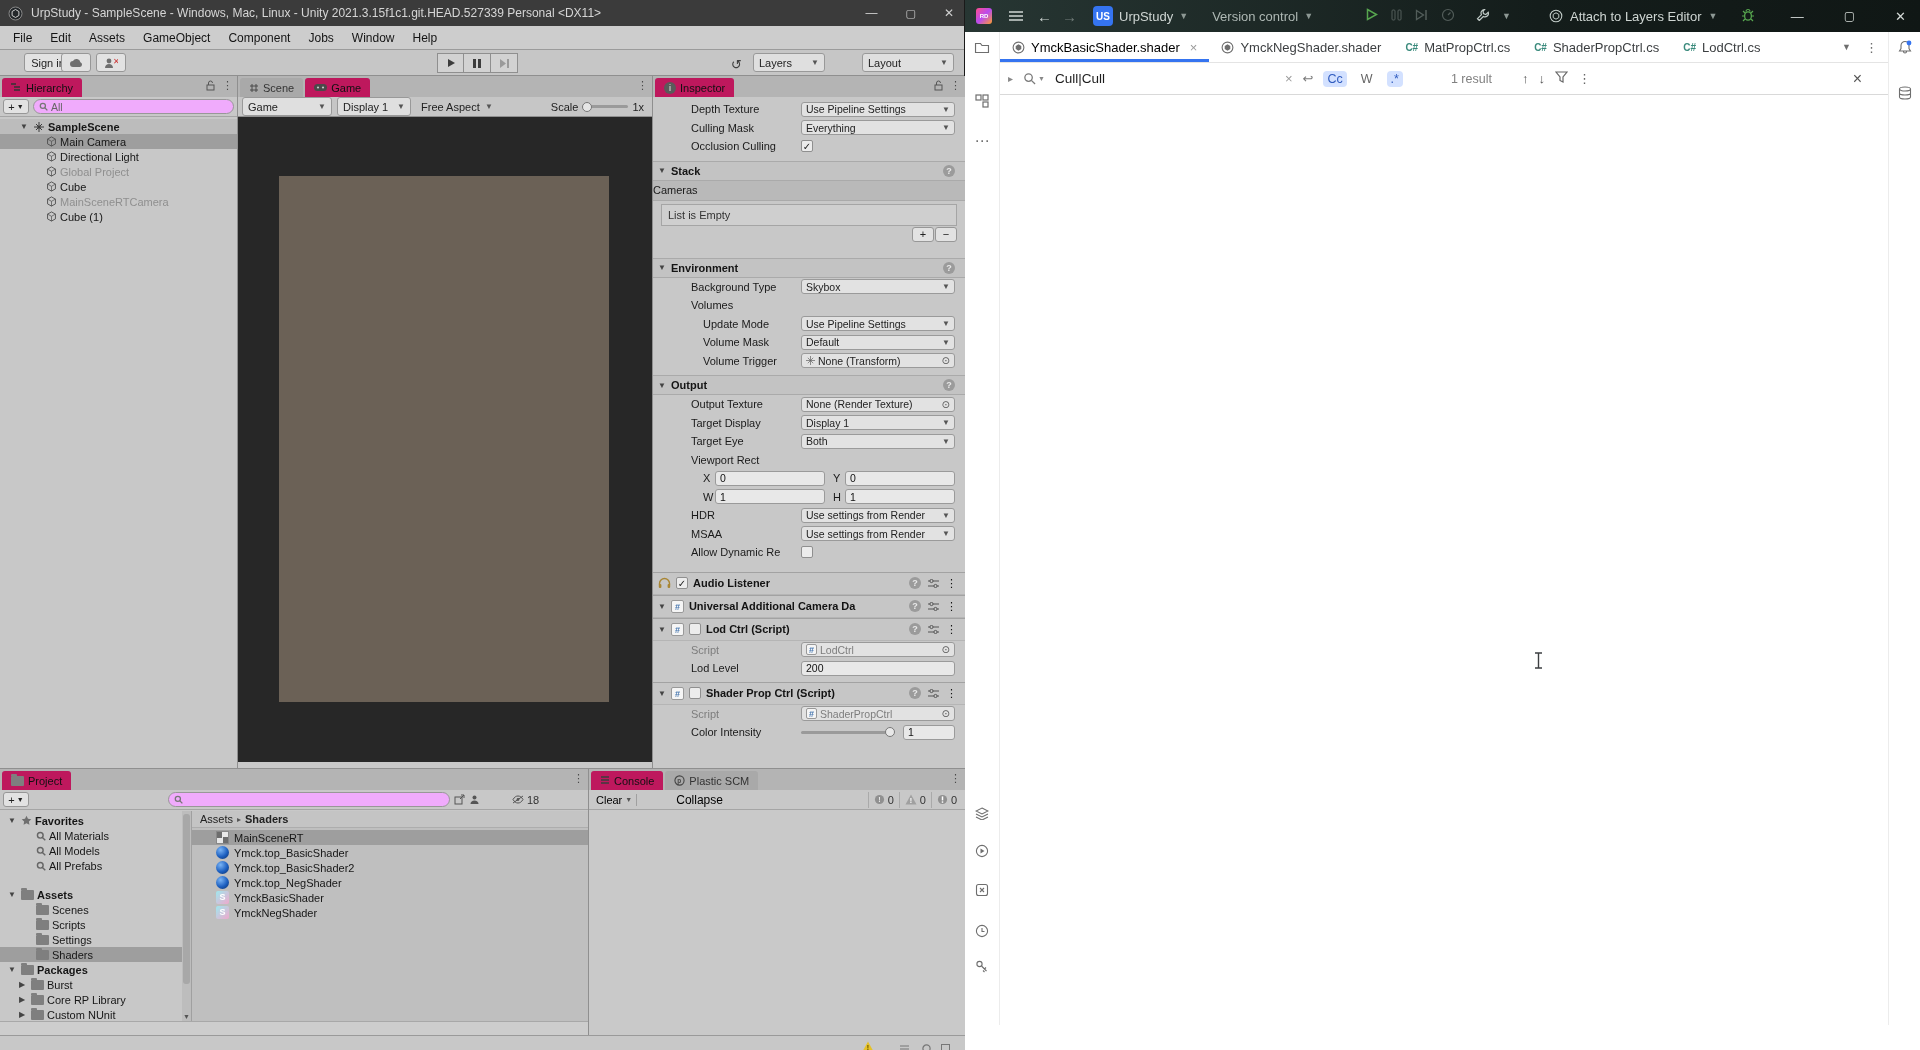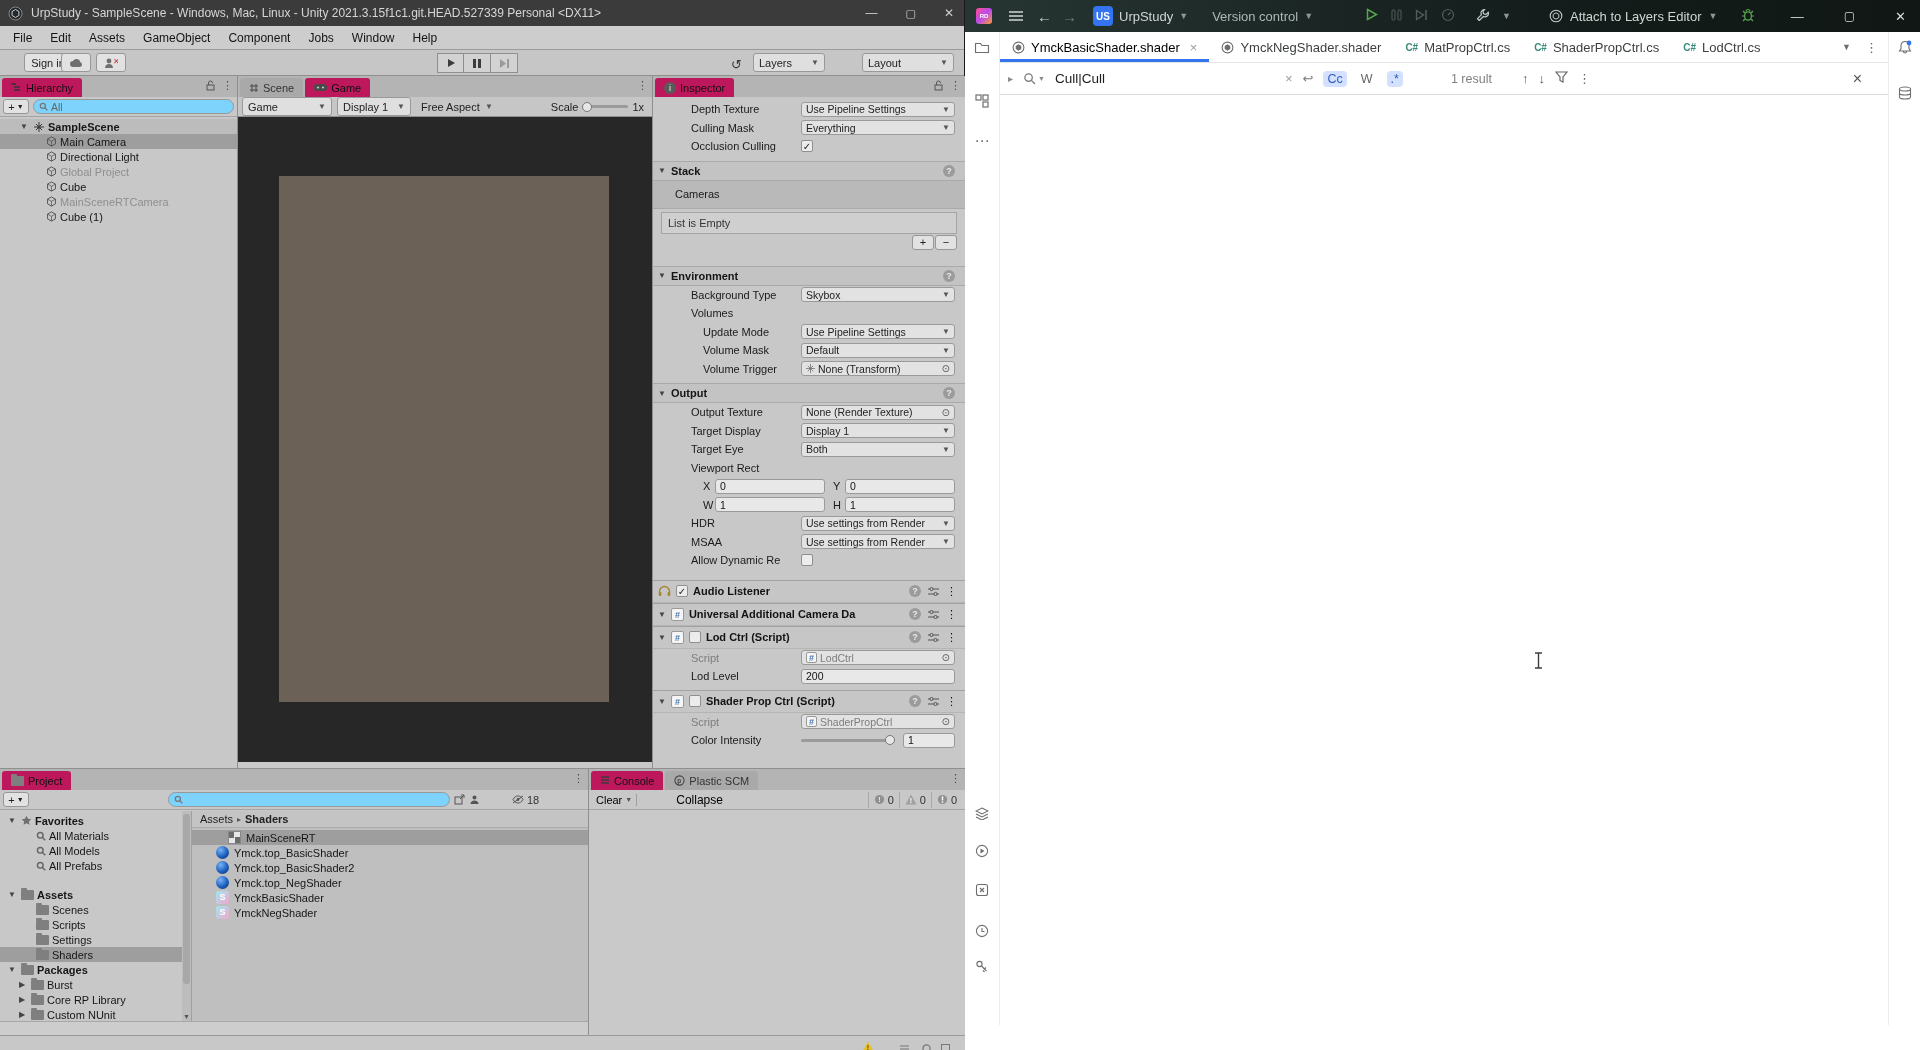--- a/index.html
+++ b/index.html
@@ -26,21 +26,21 @@
   .playgrp .pbtn { width:27px; height:20px; background:#d2d2d2; border:1px solid #8f8f8f; display:flex;align-items:center;justify-content:center;}
   .playgrp .pbtn+ .pbtn { border-left:none;}
 
   .panel-tabs { height:21px; background:#b4b4b4; display:flex; align-items:flex-end; font-size:11px; color:#1c1c1c; position:relative;}
   .ptab { height:19px; padding:0 9px; display:flex; align-items:center; gap:4px; background:#a9a9a9; border-radius:3px 3px 0 0; margin-left:2px; color:#333;}
   .ptab.active { background:#be185d; color:#111;}
   .ptab-right { position:absolute; right:4px; top:3px; display:flex; gap:7px; align-items:center; color:#4a4a4a;}
 
   #u-hierarchy { left:0; top:76px; width:238px; height:692px; background:#c8c8c8; border-right:1px solid #8f8f8f;}
   .mini-toolbar { height:20px; display:flex; align-items:center; padding:0 3px; gap:4px; border-bottom:1px solid #a5a5a5; background:#c8c8c8;}
-  .searchbox { flex:1; height:15px; background:#7dd3fc; border:1px solid #989898; border-radius:8px;
+  .searchbox { flex:1; height:15px; background:#f0abfc; border:1px solid #989898; border-radius:8px;
     display:flex; align-items:center; font-size:10.5px; color:#666; padding:0 5px; gap:3px;}
   .tree { font-size:11px; color:#161616; padding-top:2px;}
   .trow { height:15px; display:flex; align-items:center; gap:3px; white-space:nowrap;}
   .trow.sel { background:#9e9e9e;}
   .trow.muted { color:#8f8f8f;}
   .trow .fold { width:12px; text-align:center; color:#444; font-size:8px;}
   .trow.scene-root { background:#bcbcbc; font-weight:bold;}
 
   #u-center { left:238px; top:76px; width:414px; height:692px; background:#c8c8c8;}
   .gv-toolbar { height:20px; background:#c6c6c6; border-bottom:1px solid #8f8f8f; display:flex; align-items:center; padding:0 4px; gap:5px; font-size:11px; color:#222;}
@@ -360,21 +360,21 @@
           </div>
           <div class="irow">
             <span>Occlusion Culling</span>
             <span class="chk" style="position: absolute; left: 148px;">✓</span>
           </div>
           <div class="ihdr">
             <span class="fold">▼</span>
             <span>Stack</span>
             <span class="q help-ic">?</span>
           </div>
-          <div style="height: 28px; background: rgb(185, 185, 185); display: flex; align-items: center; padding-left: 22px; font-size: 11px; color: rgb(26, 26, 26); border-bottom: 1px solid rgb(170, 170, 170);">Cameras</div>
+          <div style="height: 20px; background: rgb(185, 185, 185); display: flex; align-items: center; font-size: 11px; color: rgb(26, 26, 26); border-bottom: 1px solid rgb(170, 170, 170);">Cameras</div>
           <div style="height: 22px; margin: 3px 8px 0px; background: rgb(207, 207, 207); border: 1px solid rgb(165, 165, 165); display: flex; align-items: center; padding-left: 6px; font-size: 11px; color: rgb(51, 51, 51);">List is Empty</div>
           <div style="height: 18px; display: flex; justify-content: flex-end; padding-right: 8px; gap: 1px; margin-top: 1px;">
             <span class="u-btn" style="width:22px;height:15px;">+</span>
             <span class="u-btn" style="width:22px;height:15px;">−</span>
           </div>
           <div style="height: 8px;"></div>
           <div class="ihdr">
             <span class="fold">▼</span>
             <span>Environment</span>
             <span class="q help-ic">?</span>
@@ -678,21 +678,21 @@
         <div style="position:absolute; left:1px; top:3px; width:7px; height:170px; background:#a8a8a8; border-radius:3px;"></div>
         <div style="position:absolute; left:1px; bottom:1px; font-size:7px; color:#555;">▼</div>
       </div>
       <div id="proj-list">
         <div class="proj-bc">
           <span>Assets</span>
           <span style="font-size:8px; color:#555;">▸</span>
           <span style="font-weight:bold;">Shaders</span>
         </div>
         <div id="proj-files" class="tree">
-            <div class="trow sel" style="padding-left: 36px; gap: 5px;">
+            <div class="trow sel" style="padding-left: 24px; gap: 5px;">
               <span class="ficon-rt"></span>
               <span>MainSceneRT</span>
             </div>
             <div class="trow" style="padding-left: 24px; gap: 5px;">
               <span class="ficon-mat"></span>
               <span>Ymck.top_BasicShader</span>
             </div>
             <div class="trow" style="padding-left: 24px; gap: 5px;">
               <span class="ficon-mat"></span>
               <span>Ymck.top_BasicShader2</span>

